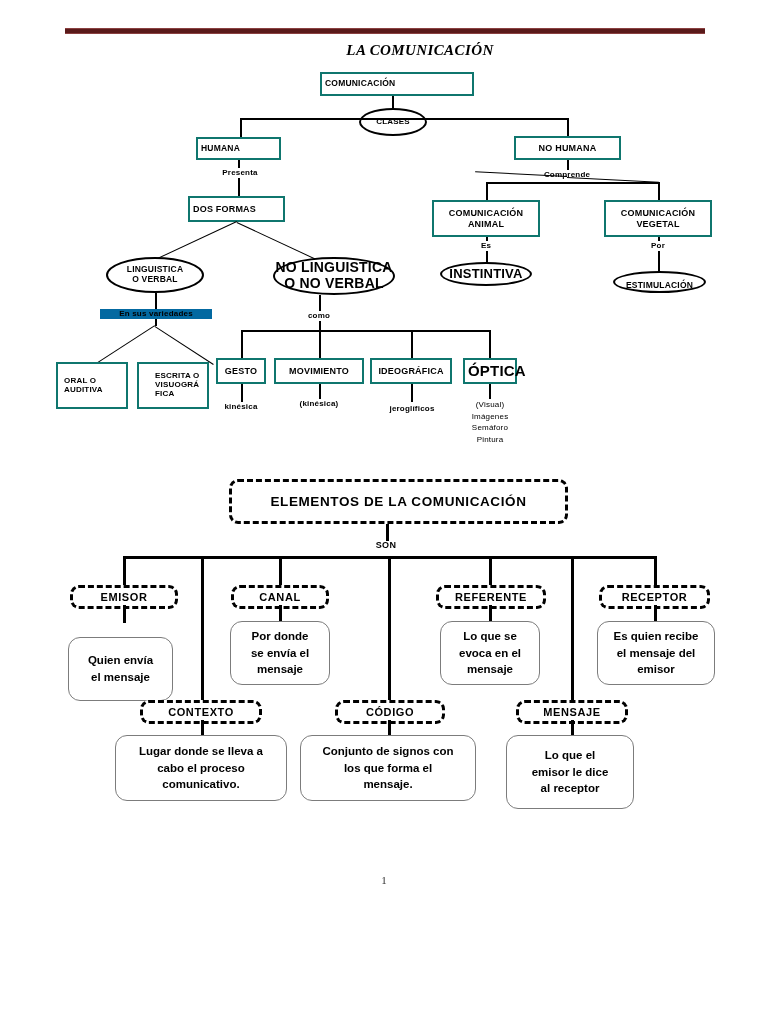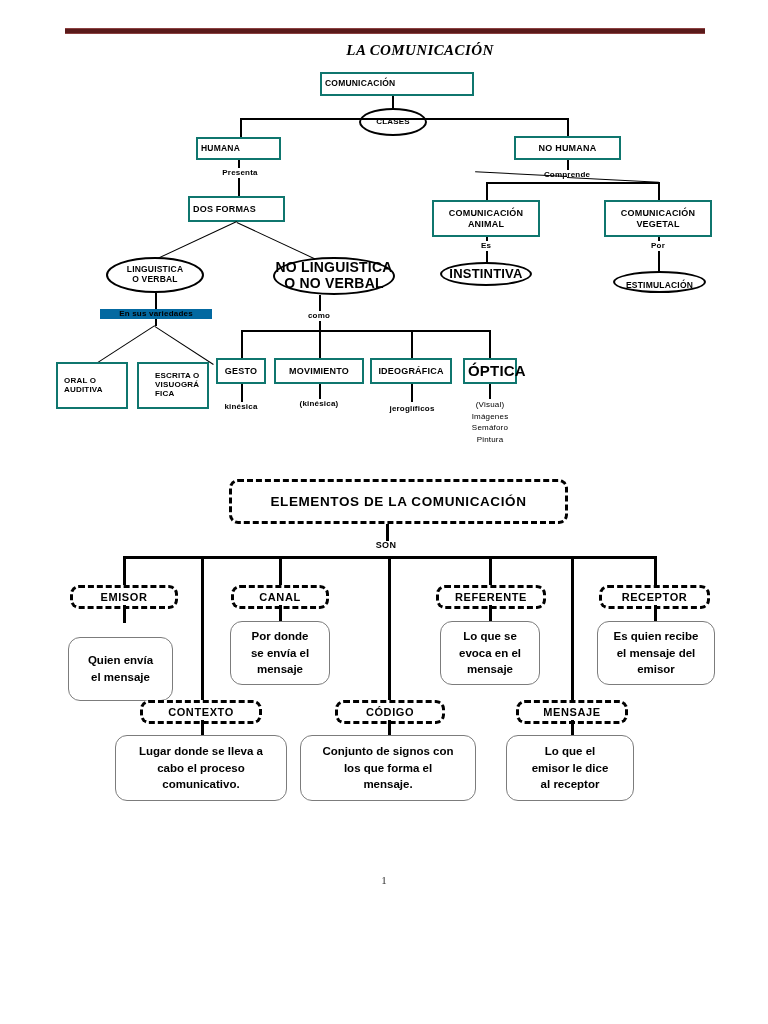--- a/index.html
+++ b/index.html
@@ -230,19 +230,19 @@
     <div class="ln2 v2" style="left:201px;top:720px;height:17px;"></div>
     <div class="ln2 v2" style="left:388px;top:720px;height:17px;"></div>
     <div class="ln2 v2" style="left:571px;top:720px;height:17px;"></div>
 
     <div class="rbox" style="left:115px;top:735px;width:172px;height:66px;white-space:pre-line;">Lugar donde se lleva a
 cabo el proceso
 comunicativo.</div>
     <div class="rbox" style="left:300px;top:735px;width:176px;height:66px;white-space:pre-line;">Conjunto de signos con
 los que forma el
 mensaje.</div>
-    <div class="rbox" style="left:506px;top:735px;width:128px;height:66px;white-space:pre-line;">Lo que el
+    <div class="rbox" style="left:506px;top:735px;width:128px;height:74px;white-space:pre-line;">Lo que el
 emisor le dice
 al receptor</div>
   </div>
 
   <div class="pageno">1</div>
 </div>
 
 </body></html>

